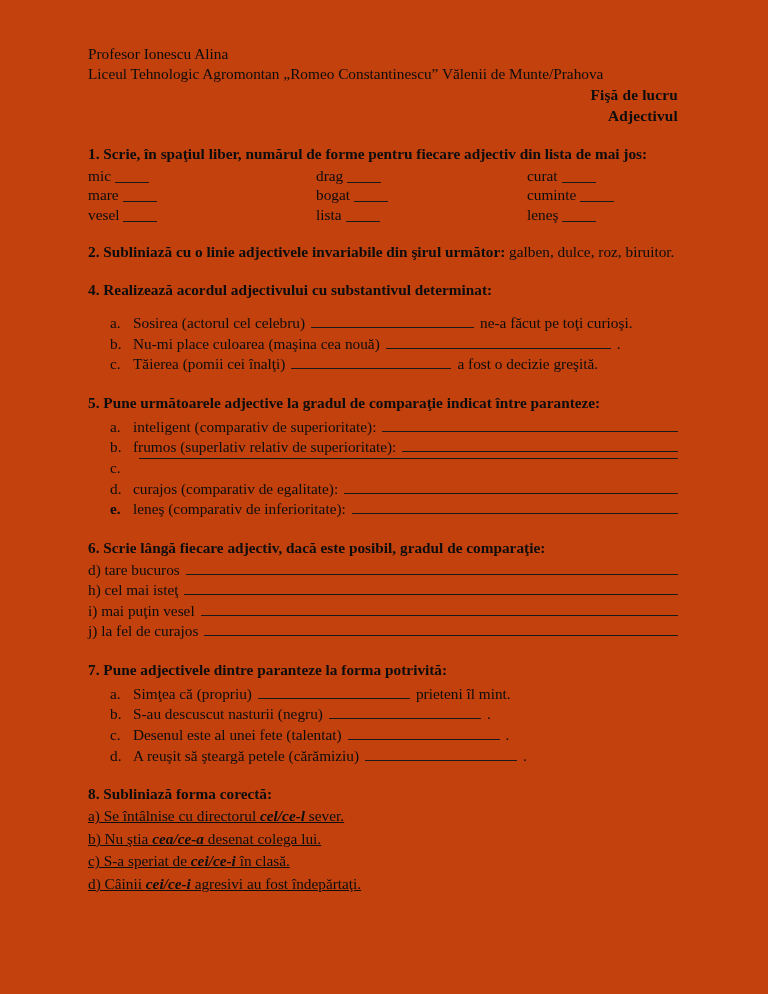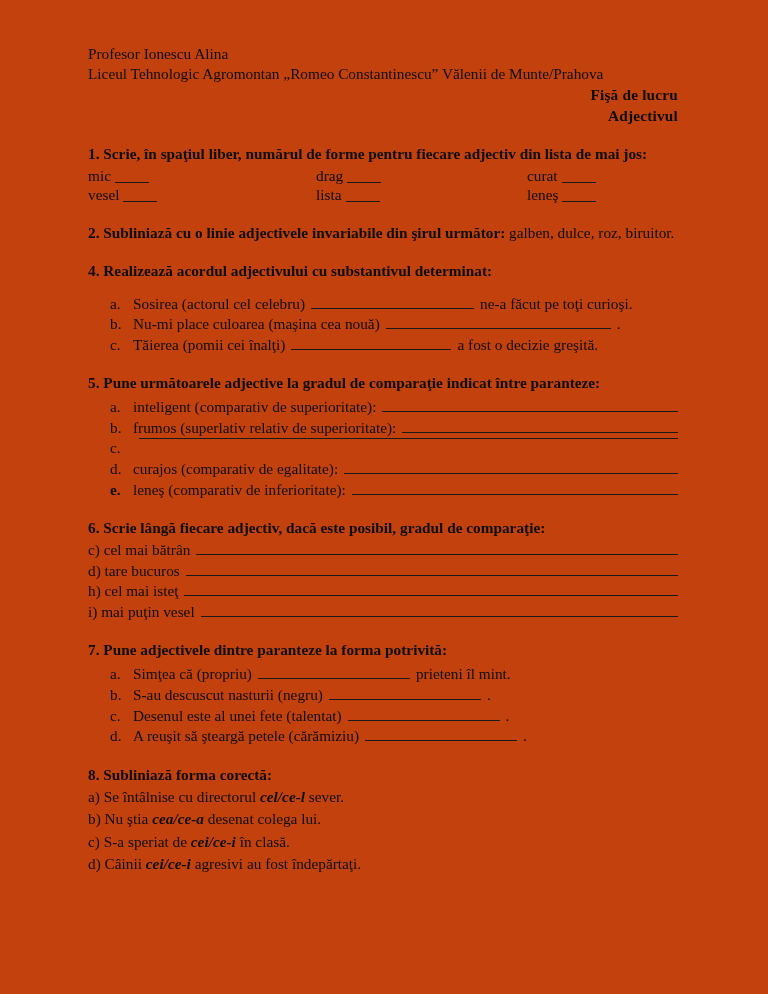--- a/index.html
+++ b/index.html
@@ -99,20 +99,21 @@
     display: flex;
     align-items: baseline;
     height: 20.6px;
     white-space: nowrap;
   }
 
   
   .plainlist .li {
     height: 22.5px;
     white-space: nowrap;
+    text-decoration: underline;
   }
   .choice { font-weight: bold; font-style: italic; }
   .sp-after-head { height: 7px; }
 </style>
 </head>
 <body>
 
 <div class="page">
 
   <div>
@@ -126,20 +127,25 @@
   </div>
 
   <div class="q-head">1.  Scrie, în spaţiul liber, numărul de forme pentru fiecare adjectiv din lista de mai jos:</div>
   <div class="cols">
     <div class="row">
       <span class="c c1"><span>mic</span><span class="blank-s"></span></span>
       <span class="c c2"><span>drag</span><span class="blank-s"></span></span>
       <span class="c c3"><span>curat</span><span class="blank-s"></span></span>
     </div>
     <div class="row">
+      <span class="c c1"><span>mare</span><span class="blank-s"></span></span>
+      <span class="c c2"><span>bogat</span><span class="blank-s"></span></span>
+      <span class="c c3"><span>cuminte</span><span class="blank-s"></span></span>
+    </div>
+    <div class="row">
       <span class="c c1"><span>vesel</span><span class="blank-s"></span></span>
       <span class="c c2"><span>lista</span><span class="blank-s"></span></span>
       <span class="c c3"><span>leneş</span><span class="blank-s"></span></span>
     </div>
   </div>
 
   <div class="q-head">
     <span>2. Subliniază cu o linie adjectivele invariabile din şirul următor:</span>
     <span class="plain">galben, dulce, roz, biruitor.</span>
   </div>
@@ -191,33 +197,33 @@
     <div class="li">
       <span class="mark b">e.</span>
       <span class="txt">leneş (comparativ de inferioritate):</span>
       <span class="rule"></span>
     </div>
   </div>
 
   <div class="q-head">6. Scrie lângă fiecare adjectiv, dacă este posibil, gradul de comparaţie:</div>
   <div class="flat">
     <div class="li">
-      <span>c) cel mai bătrân</span>
-      <span class="rule"></span>
-    </div>
-    <div class="li">
       <span>d) tare bucuros</span>
       <span class="rule"></span>
     </div>
     <div class="li">
       <span>h) cel mai isteţ</span>
       <span class="rule"></span>
     </div>
     <div class="li">
       <span>i) mai puţin vesel</span>
+      <span class="rule"></span>
+    </div>
+    <div class="li">
+      <span>j) la fel de curajos</span>
       <span class="rule"></span>
     </div>
   </div>
 
   <div class="q-head">7. Pune adjectivele dintre paranteze la forma potrivită:</div>
   <div class="lettered">
     <div class="li">
       <span class="mark">a.</span>
       <span class="txt">Simţea că (propriu)</span>
       <span class="rule fix7"></span>

